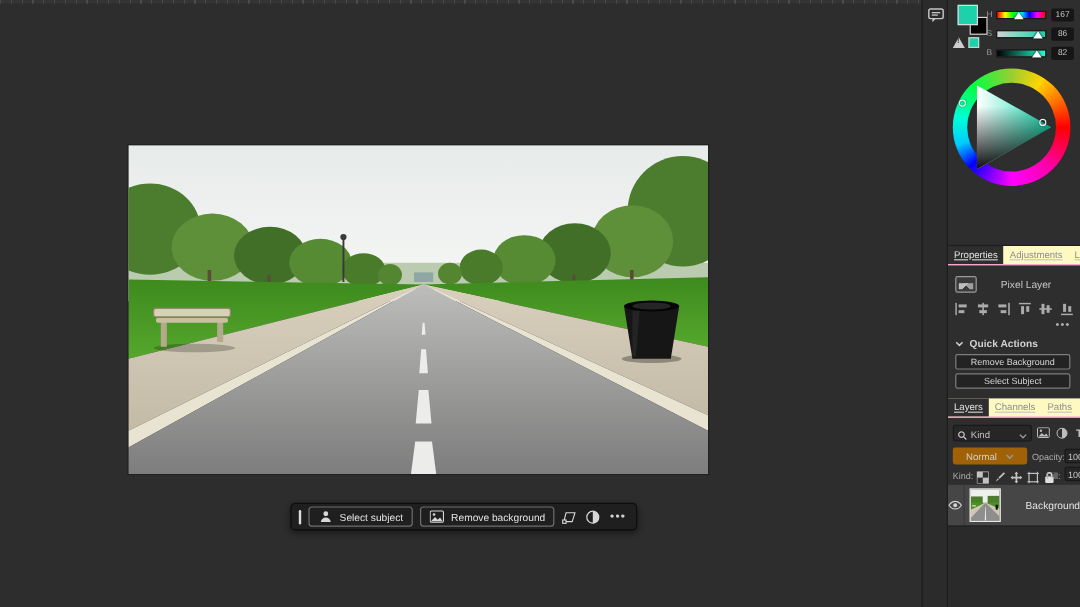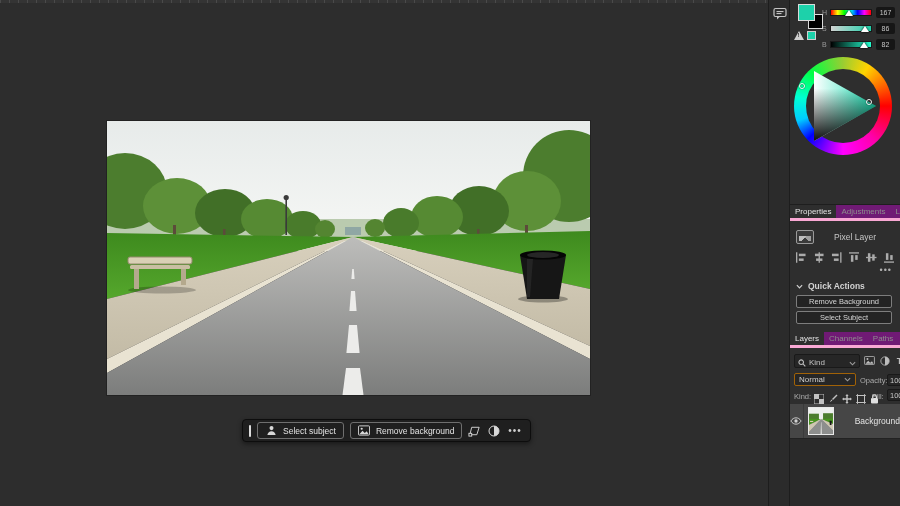--- a/index.html
+++ b/index.html
@@ -48,22 +48,22 @@
           font-size:7px;display:flex;align-items:center;justify-content:center;}
   .wheel{position:absolute;left:4px;top:57px;width:98px;height:98px;}
   .ring{position:absolute;inset:0;border-radius:50%;
         background:conic-gradient(from 0deg,#9acd32,#ffd400 9%,#ff7a00 16%,#ff0000 25%,#ff00aa 38%,
                    #ff00ff 50%,#0000ff 63%,#00ccff 70%,#00ffd5 78%,#00ff44 88%,#9acd32 100%);}
   .ring-hole{position:absolute;inset:12px;border-radius:50%;background:#2e2e2e;}
   .tri{position:absolute;left:20px;top:14px;}
   .sel{position:absolute;width:6px;height:6px;border:1px solid #f2f2f2;border-radius:50%;
        box-shadow:0 0 1px #000 inset,0 0 1px #000;}
   
-  .tabbar{position:absolute;left:0;width:110px;height:16px;background:#701a75;display:flex;
-          border-bottom:3px solid #f9a8d4;}
+  .tabbar{position:absolute;left:0;width:110px;height:16px;background:#fef9c3;display:flex;
+          border-bottom:1px solid #f9a8d4;text-decoration:underline;}
   .tab{padding:0 5px;font-size:8px;color:#8d8d8d;display:flex;align-items:center;white-space:nowrap;}
   .tab.active{background:#2e2e2e;color:#e2e2e2;}
   
   .pixel-row{position:absolute;left:6px;top:230px;display:flex;align-items:center;gap:20px;}
   .pic-ic{width:18px;height:14px;border:1px solid #9a9a9a;border-radius:2px;position:relative;background:#3a3a3a;}
   .pic-ic::after{content:"";position:absolute;left:2px;right:2px;bottom:2px;height:5px;
                  background:linear-gradient(135deg,#bdbdbd 45%,transparent 46%),linear-gradient(225deg,#9f9f9f 45%,transparent 46%);}
   .pixel-row span{font-size:8.5px;color:#c6c6c6;}
   .align-row{position:absolute;left:6px;top:252px;width:98px;display:flex;gap:7px;color:#ababab;}
   .al{width:11px;height:11px;}
@@ -72,21 +72,21 @@
            font-size:8.5px;font-weight:bold;color:#d2d2d2;}
   .chev{width:7px;height:7px;display:inline-block;}
   .qa-btn{position:absolute;left:6px;width:96px;height:13px;background:#232323;border:1px solid #7d7d7d;
           border-radius:2px;color:#d5d5d5;font-size:7.5px;display:flex;align-items:center;justify-content:center;}
   
   .kind-box{position:absolute;left:4px;top:354px;width:66px;height:14px;background:#262626;border:1px solid #191919;
             border-radius:2px;display:flex;align-items:flex-end;gap:3px;padding:0 3px;font-size:8px;color:#c2c2c2;}
   .kind-box .spacer{flex:1;}
   .filter-icons{position:absolute;left:74px;top:355px;display:flex;gap:4px;color:#bdbdbd;align-items:center;}
   .fi{width:11px;height:11px;display:flex;align-items:center;justify-content:center;font-size:9px;}
-  .blend-box{position:absolute;left:4px;top:373px;width:62px;height:13px;background:#262626;border:1px solid #a16207;
+  .blend-box{position:absolute;left:4px;top:373px;width:62px;height:13px;background:#262626;border:7px solid #a16207;
              border-radius:2px;display:flex;align-items:center;padding:0 4px;font-size:8px;color:#d0d0d0;}
   .blend-box .spacer{flex:1;}
   .opacity-lbl{position:absolute;left:70px;top:376px;font-size:7.5px;color:#ababab;}
   .val-box{position:absolute;top:374px;width:22px;height:12px;background:#262626;border:1px solid #191919;
            border-radius:2px;font-size:7.5px;color:#c8c8c8;display:flex;align-items:center;padding-left:2px;}
   .lock-lbl{position:absolute;left:4px;top:392px;font-size:7.5px;color:#ababab;}
   .lock-icons{position:absolute;left:24px;top:390px;display:flex;gap:4px;align-items:center;color:#c2c2c2;}
   .fill-lbl{position:absolute;left:82px;top:392px;font-size:7.5px;color:#ababab;}
   .layer-row{position:absolute;left:0;top:404px;width:110px;height:34px;background:#464646;display:flex;align-items:center;}
   .eye-cell{width:20px;height:34px;display:flex;align-items:center;justify-content:center;border-right:1px solid #3a3a3a;}

